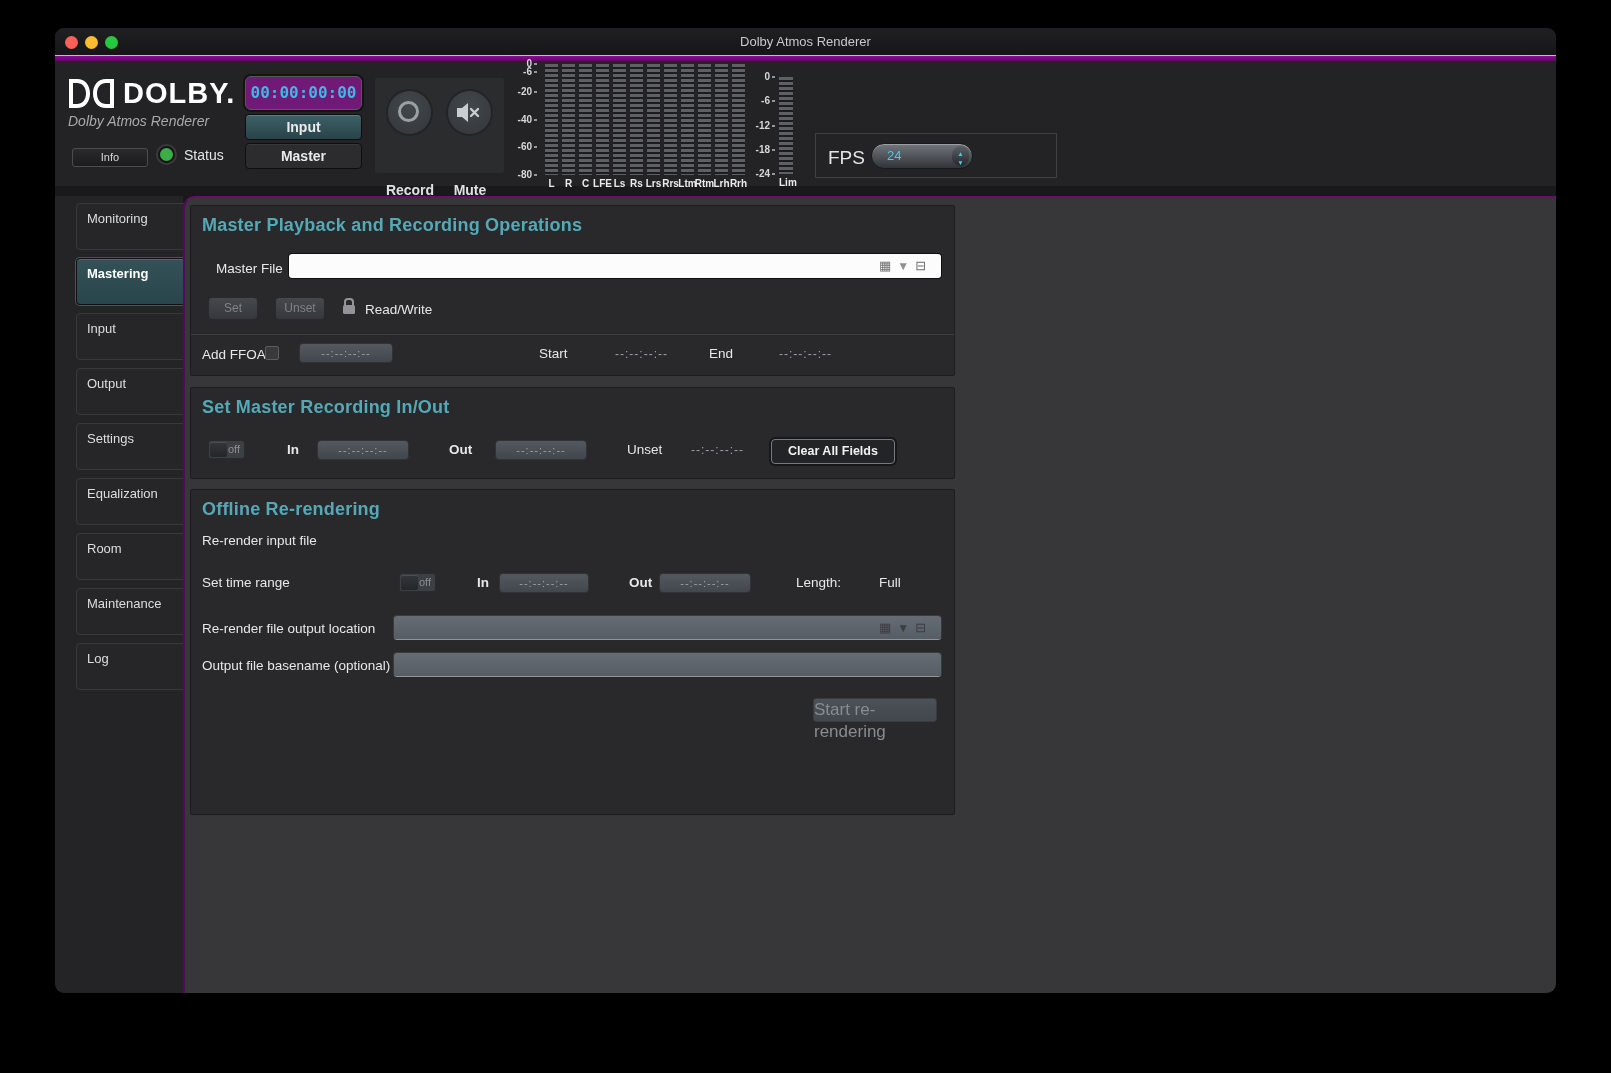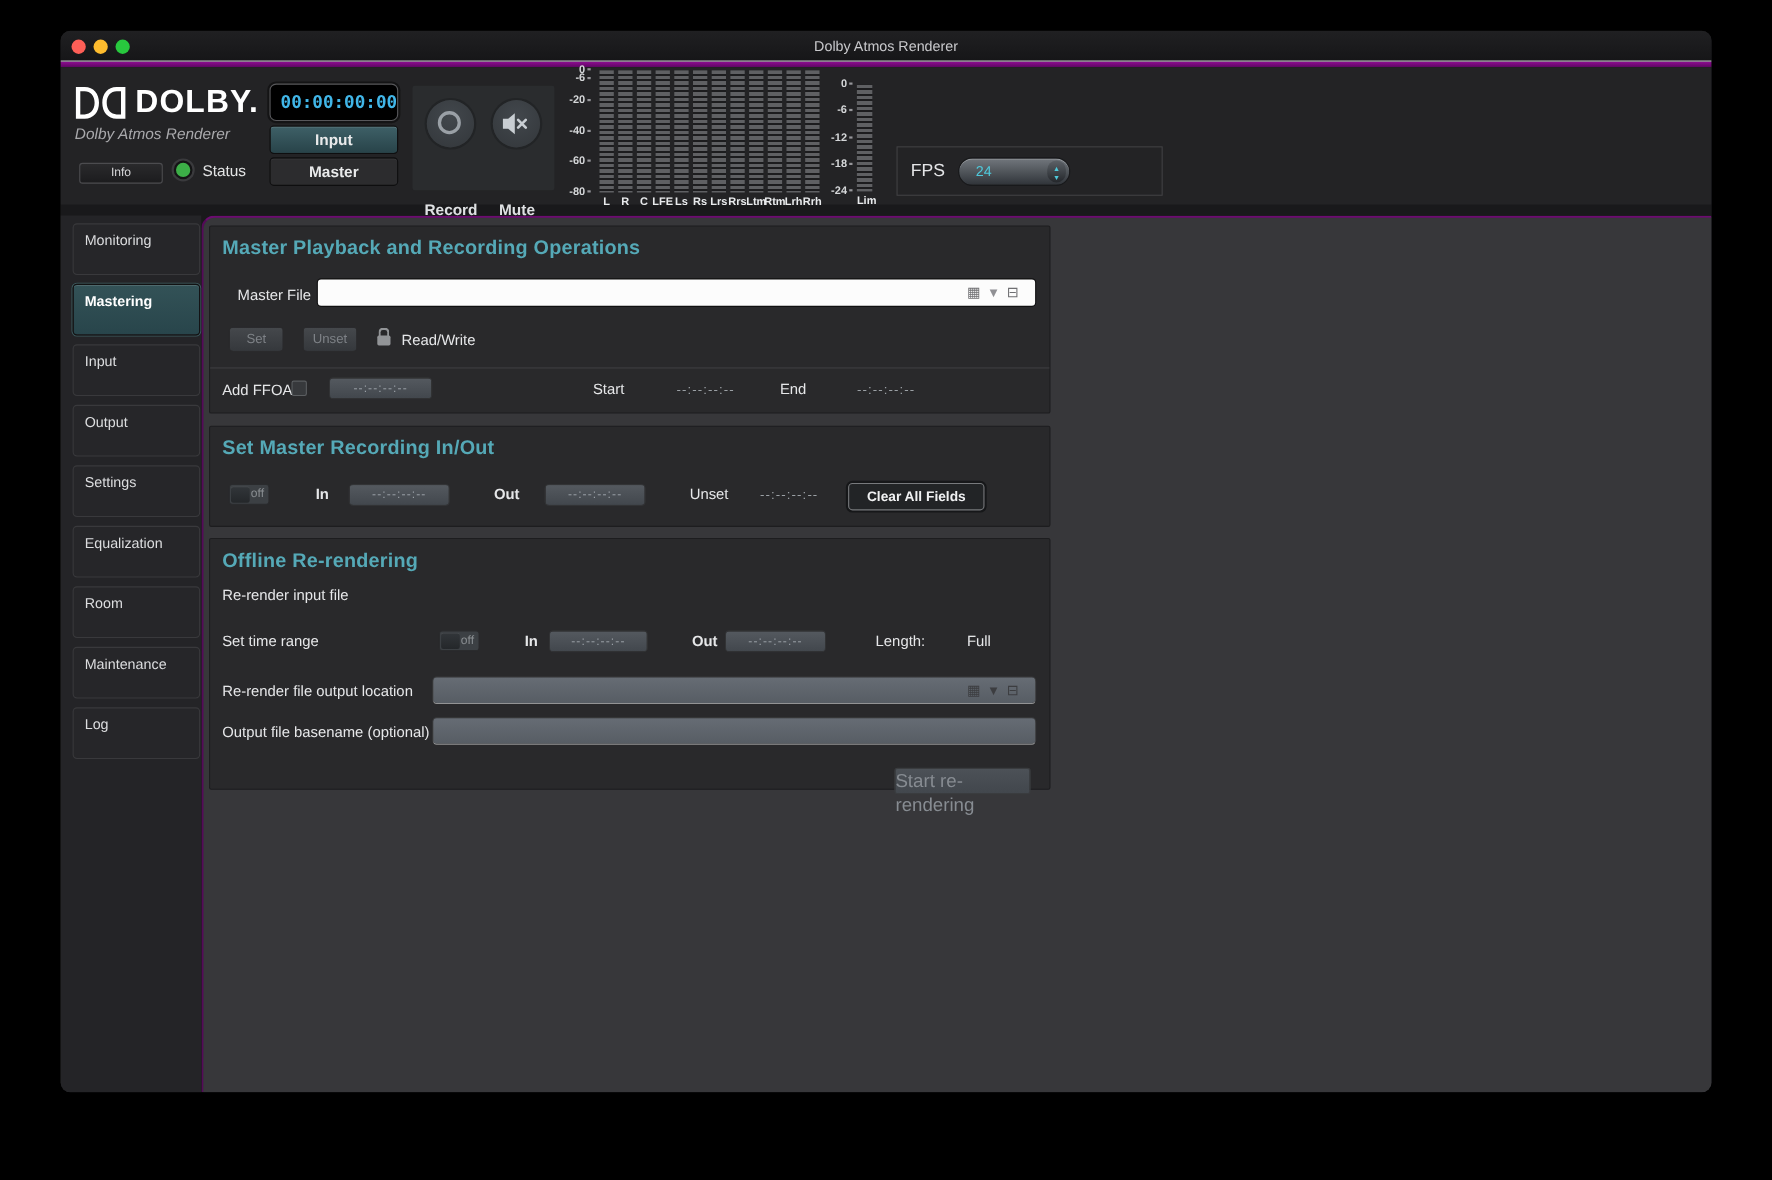--- a/index.html
+++ b/index.html
@@ -25,23 +25,23 @@
   .brand-row{display:flex;align-items:center;}
   .dd-logo{margin-right:8px;}
   .brand-name{color:#fff;font-size:29px;font-weight:800;letter-spacing:1px;}
   .brand-sub{color:#a9a9ac;font-size:14px;font-style:italic;margin-top:3px;}
   .info-btn{position:absolute;left:17px;top:87px;width:76px;height:19px;background:linear-gradient(#2a2a2c,#1c1c1e);
     border:1px solid #4c4c4f;border-radius:3px;color:#d7d7d9;font-size:11px;text-align:center;line-height:17px;}
   .status-wrap{position:absolute;left:103px;top:85px;display:flex;align-items:center;}
   .status-led{width:17px;height:17px;border-radius:50%;background:var(--status-green);border:2px solid #141415;box-shadow:0 0 0 2px #3a3a3d;}
   .status-label{color:#e3e4e5;font-size:14px;margin-left:9px;}
 
-  .timecode-box{position:absolute;left:190px;top:15px;width:117px;height:34px;background:#000000;border:1px solid #58585b;
+  .timecode-box{position:absolute;left:190px;top:15px;width:117px;height:34px;background:#701a75;border:1px solid #58585b;
     border-radius:6px;box-shadow:0 0 0 2px #141415;color:var(--timecode-cyan);font-family:"DejaVu Sans Mono",monospace;
-    font-weight:bold;font-size:16px;text-align:right;line-height:32px;letter-spacing:0px;}
+    font-weight:bold;font-size:16px;text-align:center;line-height:32px;letter-spacing:0px;}
   .src-btn{position:absolute;left:190px;width:117px;height:26px;border-radius:4px;text-align:center;color:#e9eaeb;
     font-size:14px;font-weight:bold;line-height:25px;border:1px solid #0e0e0f;}
   .btn-input{top:53px;background:linear-gradient(#3e6067,#284349);box-shadow:inset 0 1px 0 rgba(255,255,255,.18);}
   .btn-master{top:82px;background:#2c2c2e;box-shadow:inset 0 1px 0 rgba(255,255,255,.06);}
 
   .recmute{position:absolute;left:320px;top:17px;width:129px;height:95px;background:#2a2c2e;border-radius:2px;}
   .round-btn{position:absolute;top:13px;width:43px;height:43px;border-radius:50%;background:radial-gradient(circle at 50% 35%,#42474c,#33373b);
     box-shadow:0 0 0 2px #222426;}
   .rec-btn{left:13px;}
   .mute-btn{left:73px;}
@@ -58,45 +58,45 @@
   .meter-bar{width:13px;height:111px;background:repeating-linear-gradient(to bottom,#5f6063 0px,#5f6063 3px,#1c1c1e 3px,#1c1c1e 5px);}
   .meter-ch-label{width:23px;margin:3px -5px 0;text-align:center;font-size:10px;font-weight:bold;color:#e8eaec;}
   .lim-meter-scale{position:absolute;left:694px;top:16px;width:26px;height:97px;}
   .lim-col{position:absolute;left:724px;top:16px;width:14px;}
   .lim-bar{width:14px;height:97px;background:repeating-linear-gradient(to bottom,#5f6063 0px,#5f6063 3px,#1c1c1e 3px,#1c1c1e 5px);}
   .lim-label{margin-top:3px;text-align:center;font-size:10px;font-weight:bold;color:#e8eaec;}
 
   .monitor-box{position:absolute;left:760px;top:9px;width:242px;height:56px;border:1px solid #404043;padding:7px 12px;}
   .monitor-line{color:#e4e5e7;font-size:14px;line-height:21px;}
   .fps-box{position:absolute;left:760px;top:72px;width:242px;height:45px;border:1px solid #404043;}
-  .fps-label{position:absolute;left:12px;top:13px;color:#e4e5e7;font-size:16px;text-align:center;}
+  .fps-label{position:absolute;left:12px;top:13px;color:#e4e5e7;font-size:19px;text-align:center;}
   .fps-select{position:absolute;left:55px;top:9px;width:102px;height:26px;border-radius:13px;border:1px solid #18191b;
     background:linear-gradient(#72777d,#303439);box-shadow:inset 0 1px 0 rgba(255,255,255,.3);}
   .fps-value{position:absolute;left:15px;top:4px;color:var(--fps-cyan);font-size:13px;font-weight:normal;}
   .fps-stepper{position:absolute;right:3px;top:2px;width:17px;height:20px;border-radius:9px;background:linear-gradient(#5c6167,#24272b);
     text-align:center;color:var(--fps-cyan);font-size:6.5px;line-height:1.45;padding-top:3px;}
 
   
   .app-body{display:flex;height:807px;background:#19191b;}
   .sidebar{width:128px;margin-top:10px;background:#242427;border-radius:0 0 0 9px;padding-top:7px;}
-  .side-item{width:116px;height:47px;margin:0 3px 8px 11px;border:1px solid #39393c;border-radius:4px;background:#262629;
+  .side-item{width:116px;height:47px;margin:0 3px 8px 21px;border:1px solid #39393c;border-radius:4px;background:#262629;
     color:#dcdddf;font-size:13px;line-height:29px;padding-left:10px;}
   .side-item.selected{background:linear-gradient(#335257,#28454b);border:1px solid #121213;
     box-shadow:inset 0 1px 0 rgba(255,255,255,.14),0 0 0 1px #3c5a5e;font-weight:bold;color:#fff;}
   .content{flex:1;margin-top:10px;background:#37373a;border-left:2px solid #540a58;border-top:2px solid var(--purple);
     border-radius:12px 0 9px 0;position:relative;}
 
   .card{position:absolute;left:5px;width:765px;background:#29292b;border:1px solid #1d1d1f;border-radius:2px;}
   .card-title{position:absolute;left:11px;top:9px;color:var(--accent-teal);font-size:18px;font-weight:bold;letter-spacing:.2px;}
   .lbl{position:absolute;color:#e6e7e9;font-size:13.5px;}
   .dashes{position:absolute;color:#9ba0a5;font-size:12px;letter-spacing:1px;}
 
   .card-playback{top:7px;height:171px;}
   .card-recording{top:189px;height:92px;}
-  .card-rerender{top:291px;height:229px;}
+  .card-rerender{top:291px;height:326px;}
 
   .file-input{position:absolute;height:24px;background:#fcfcfc;border:none;border-radius:3px;box-shadow:0 0 0 1px #101011;
     font-size:13px;color:#222;padding:0 70px 0 8px;}
   .field-icons{position:absolute;display:flex;align-items:center;gap:6px;}
   .f-icon{font-size:13px;color:#6f6f72;line-height:1;}
   .f-icon.tri{font-size:12px;color:#909094;}
 
   .small-btn{position:absolute;width:50px;height:23px;border-radius:4px;background:linear-gradient(#45484c,#35383c);
     border:1px solid #2a2a2c;color:#7e8287;font-size:12px;text-align:center;line-height:21px;}
   .lock{position:absolute;width:12px;height:9px;background:#929497;border-radius:1.5px;}

